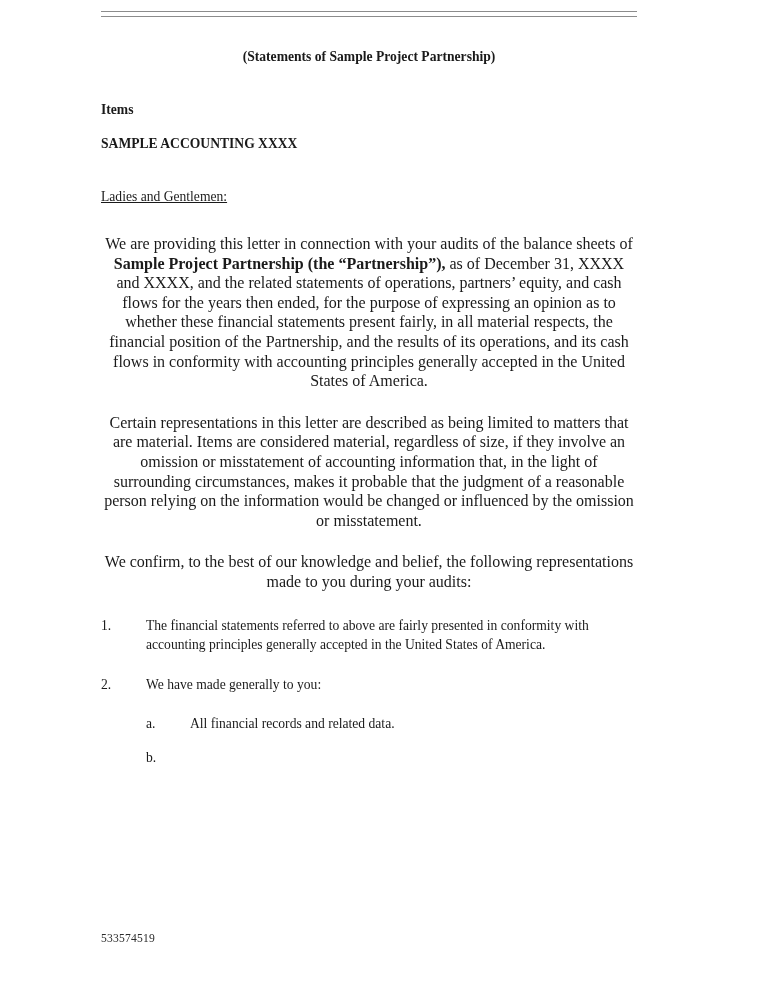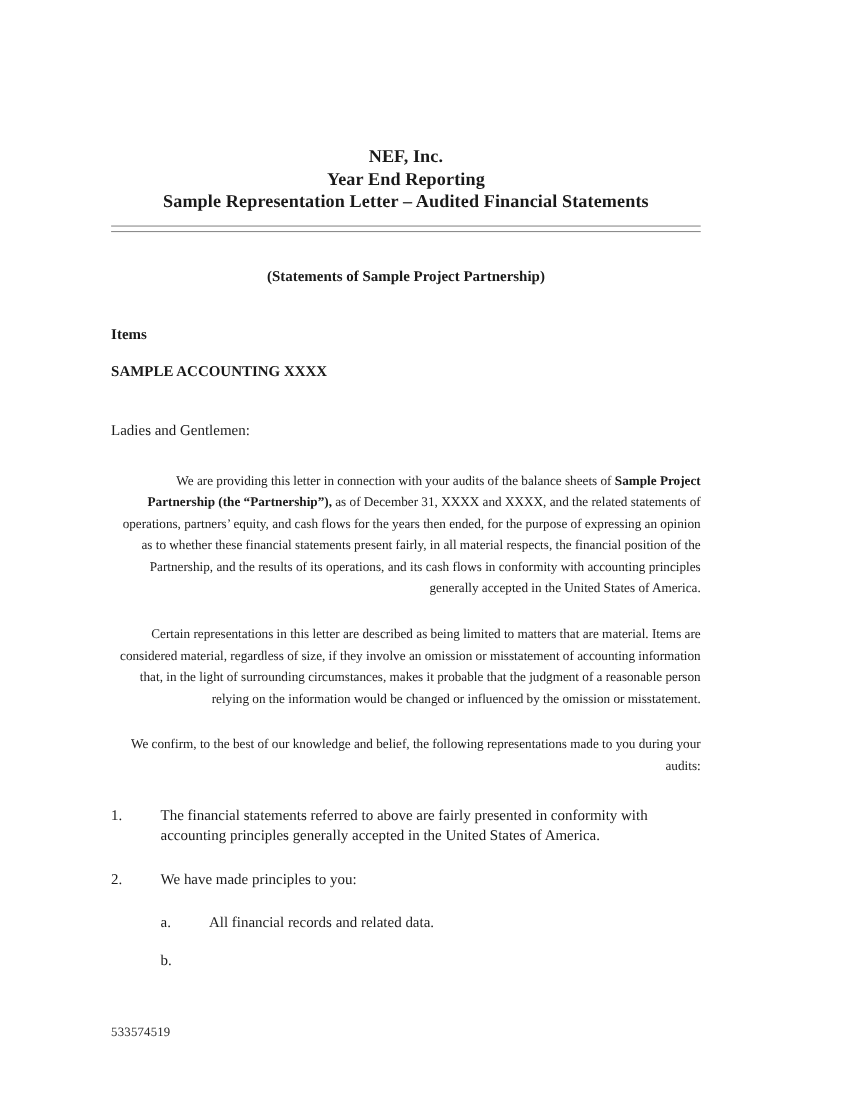--- a/index.html
+++ b/index.html
@@ -61,28 +61,29 @@
   .firm-line {
     margin-top: 16px;
     font-weight: bold;
     font-size: 13.6px;
     line-height: 18px;
   }
   .salutation {
     margin-top: 35px;
     font-size: 13.6px;
     line-height: 18px;
+    text-decoration: underline;
   }
 
   
   .body-para {
     margin-top: 28px;
-    font-size: 12px;
+    font-size: 16px;
     line-height: 19.6px;
-    text-align: right;
+    text-align: center;
   }
   .body-para.tight { margin-top: 22px; }
   .body-para b { font-weight: bold; }
 
   
   .list {
     margin-top: 24px;
   }
   .list-item {
     position: relative;
@@ -129,25 +130,20 @@
     line-height: 14px;
     letter-spacing: 0.2px;
     color: #2a2a2a;
   }
 </style>
 </head>
 <body>
 
 <div class="page">
 
-  <div class="title-block">
-    <span class="title-line">NEF, Inc.</span>
-    <span class="title-line">Year End Reporting</span>
-    <span class="title-line">Sample Representation Letter – Audited Financial Statements</span>
-  </div>
 
   <div class="double-rule"></div>
 
   <div class="letterhead">(Statements of Sample Project Partnership)</div>
 
   <div class="date-line">Items</div>
 
   <div class="firm-line">SAMPLE ACCOUNTING XXXX</div>
 
   <div class="salutation">Ladies and Gentlemen:</div>
@@ -162,21 +158,21 @@
 
   <div class="list">
 
     <div class="list-item">
       <span class="marker">1.</span>
       <span>The financial statements referred to above are fairly presented in conformity with accounting principles generally accepted in the United States of America.</span>
     </div>
 
     <div class="list-item">
       <span class="marker">2.</span>
-      <span>We have made principles to you:</span>
+      <span>We have made generally to you:</span>
 
       <div class="sublist">
         <div class="sub-item">
           <span class="marker">a.</span>
           <span>All financial records and related data.</span>
         </div>
         <div class="sub-item raised-marker">
           <span class="marker">b.</span>
         </div>
       </div>

